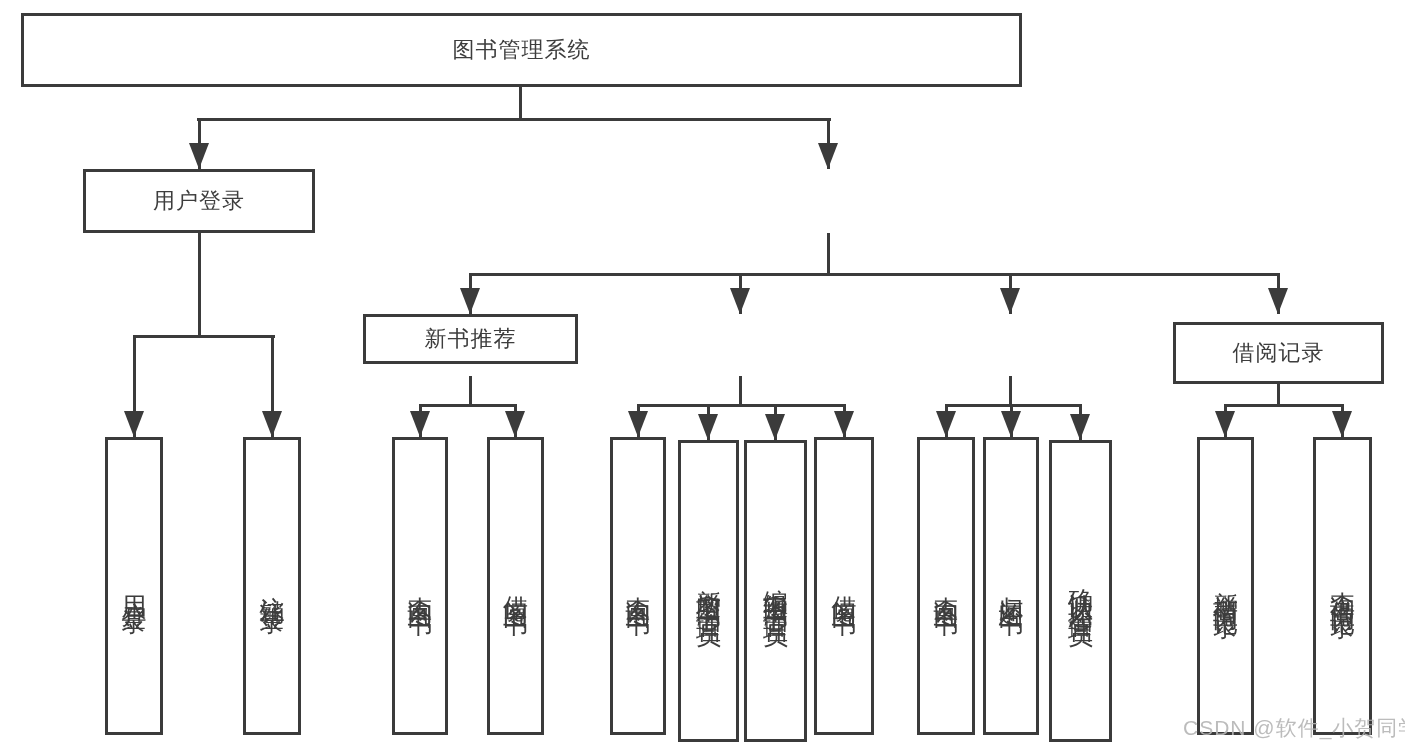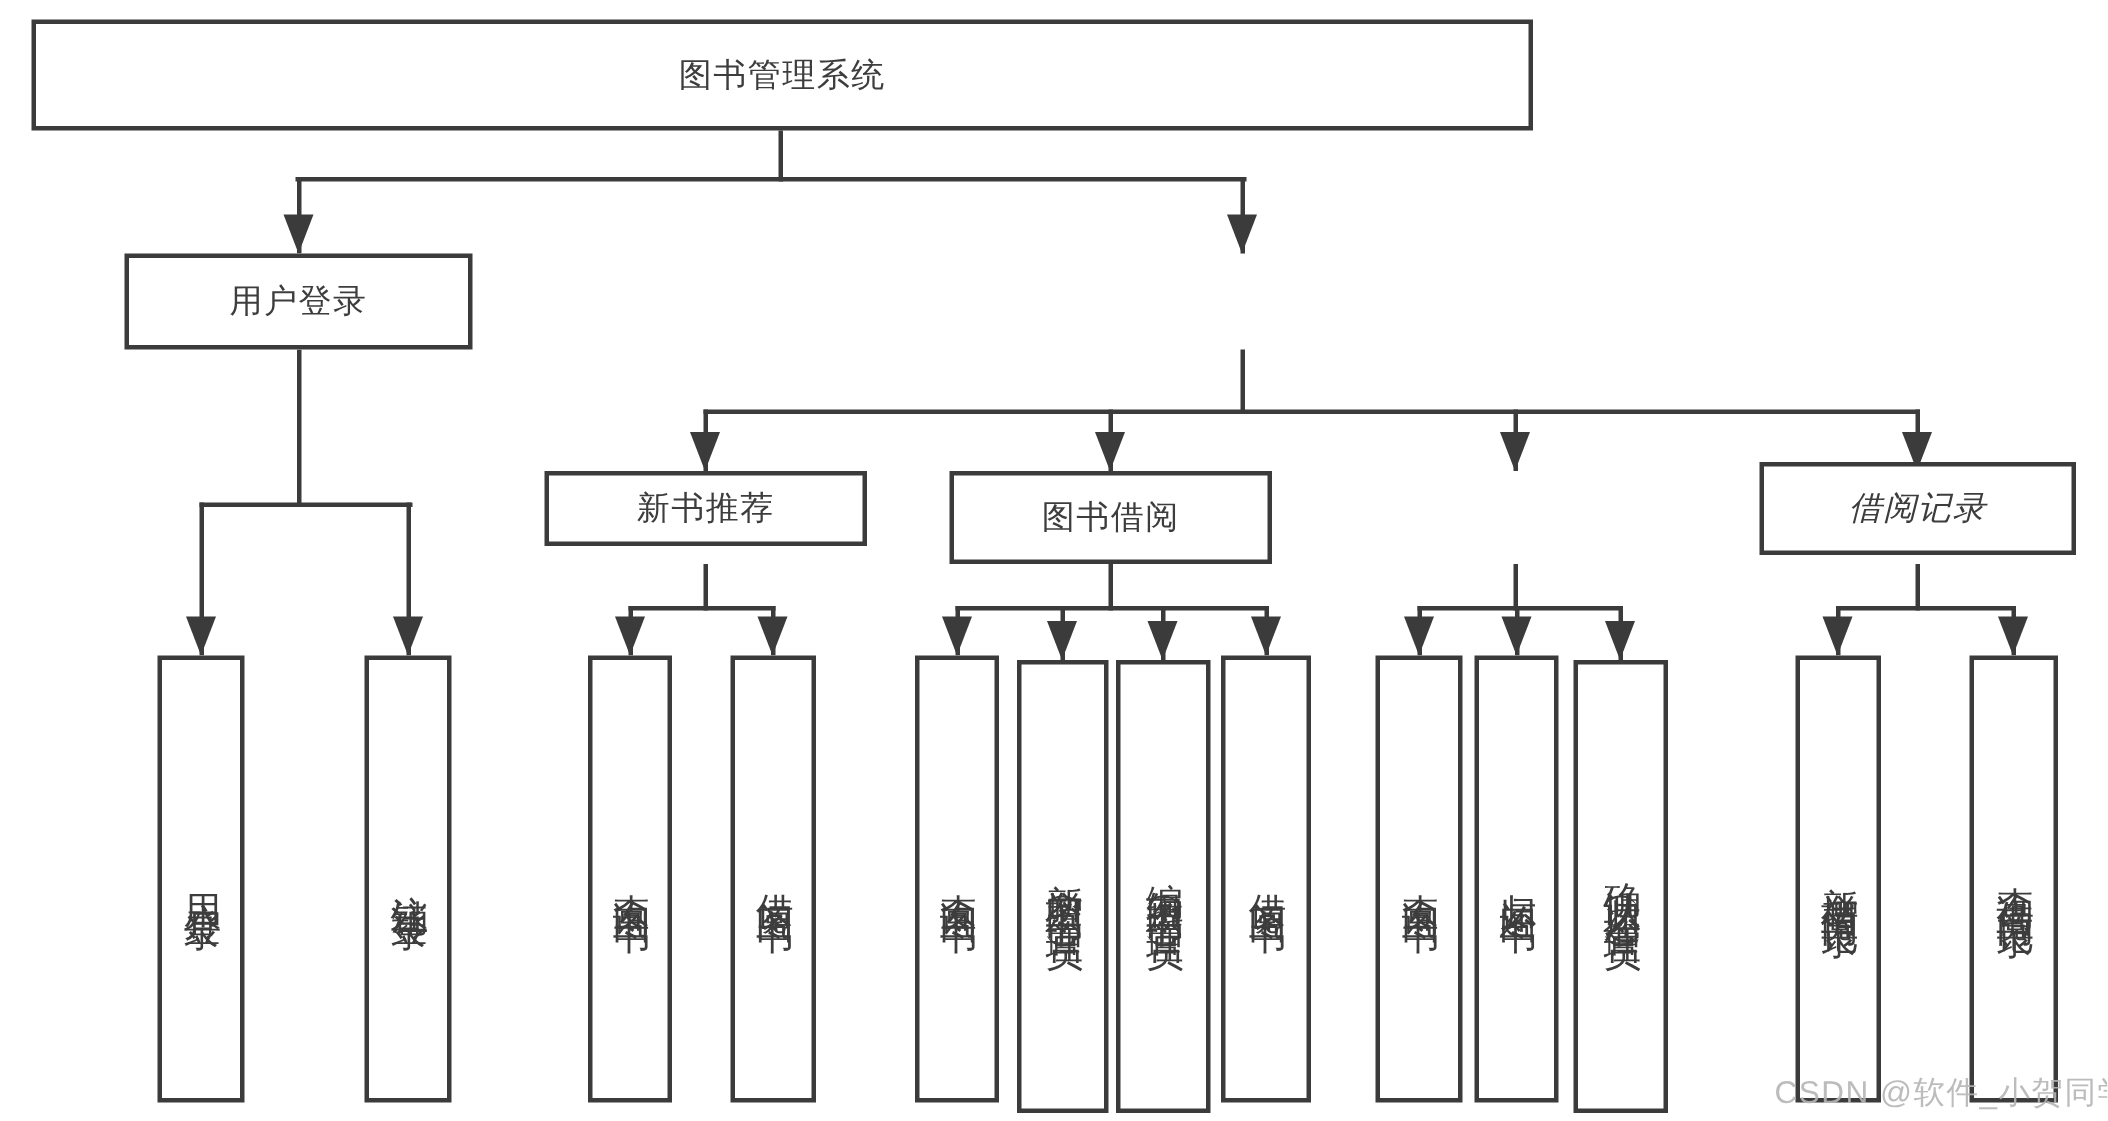--- a/index.html
+++ b/index.html
@@ -131,22 +131,21 @@
   <div class="vline" style="left:1224px; top:404px; width:3px; height:33px;"></div>
   <div class="arrow" style="left:1215px; top:411px;"></div>
   <div class="vline" style="left:1341px; top:404px; width:3px; height:33px;"></div>
   <div class="arrow" style="left:1332px; top:411px;"></div>
 
   <div class="box" style="left:21px; top:13px; width:1001px; height:74px;">图书管理系统</div>
 
   <div class="box" style="left:83px; top:169px; width:232px; height:64px;">用户登录</div>
 
   <div class="box" style="left:363px; top:314px; width:215px; height:50px;">新书推荐</div>
-  <div class="box" style="left:633px; top:314px; width:215px; height:62px;">图书借阅</div>
-  <div class="box" style="left:1173px; top:308px; width:211px; height:62px;font-style:italic;">借阅记录</div>
+  <div class="box" style="left:1173px; top:322px; width:211px; height:62px;">借阅记录</div>
 
   <div class="vbox" style="left:105px; top:437px; width:58px; height:298px;">
     <span class="vtext">用户登录</span>
   </div>
   <div class="vbox" style="left:243px; top:437px; width:58px; height:298px;">
     <span class="vtext">注销登录</span>
   </div>
 
   <div class="vbox" style="left:392px; top:437px; width:56px; height:298px;">
     <span class="vtext">查询图书</span>

